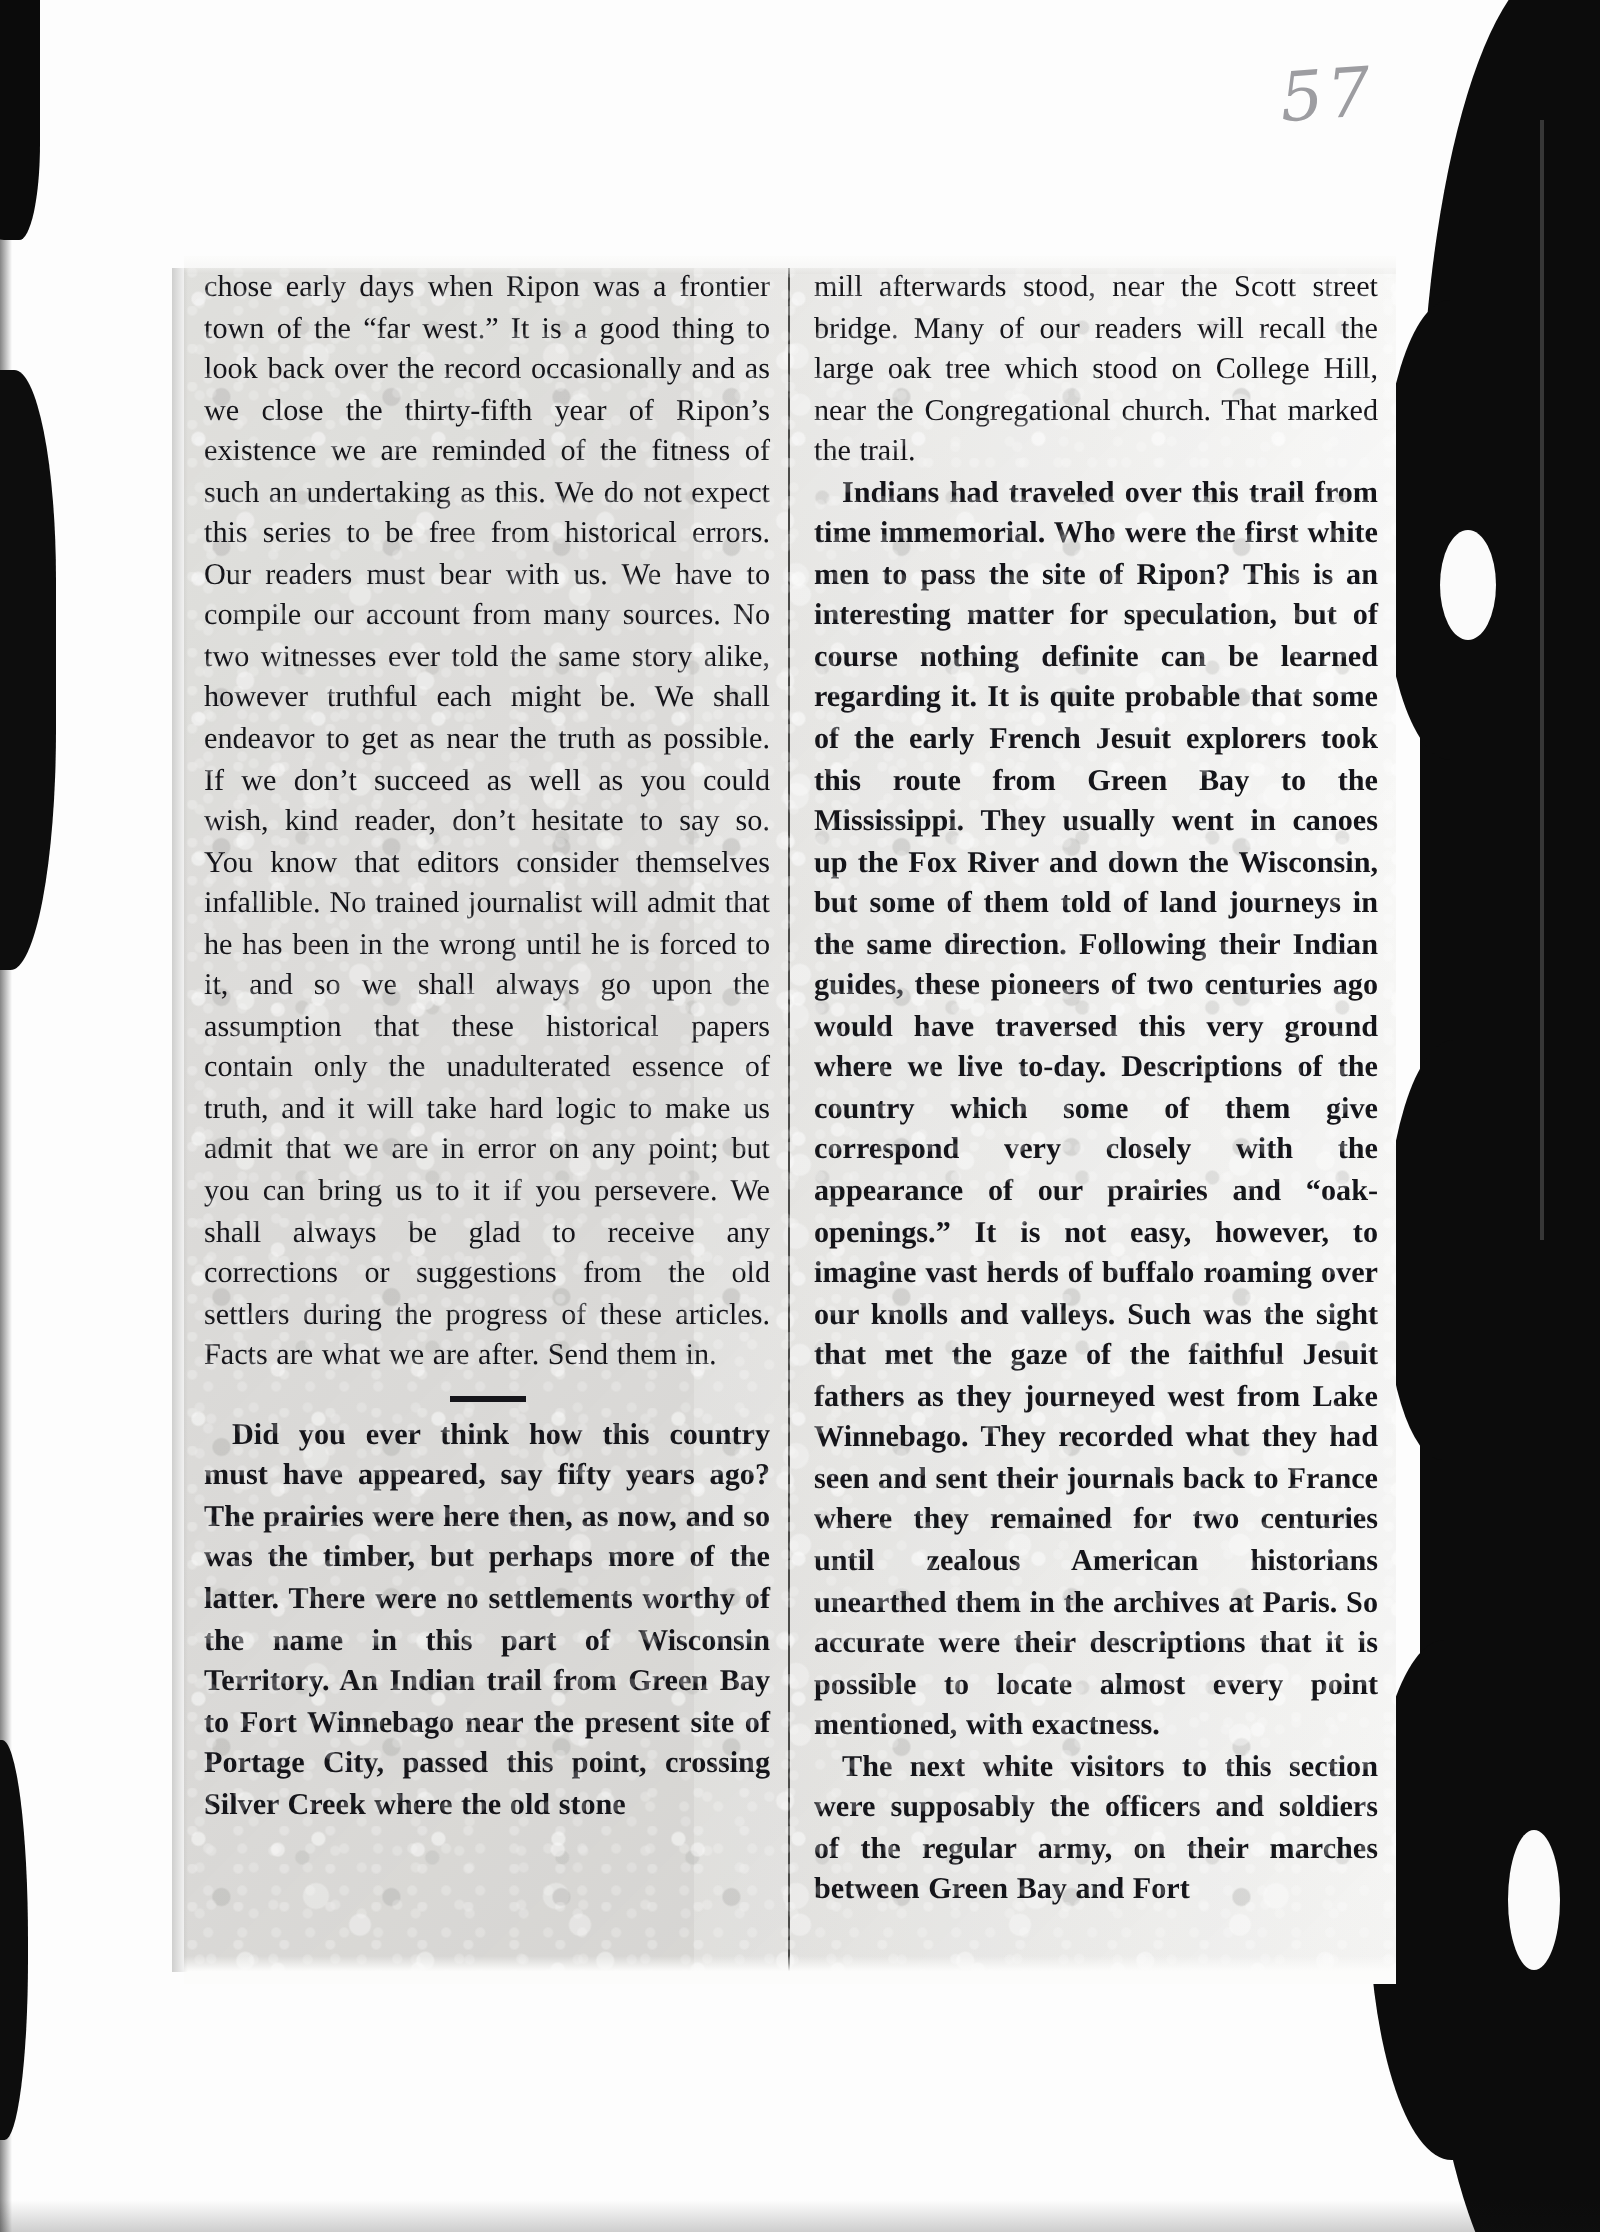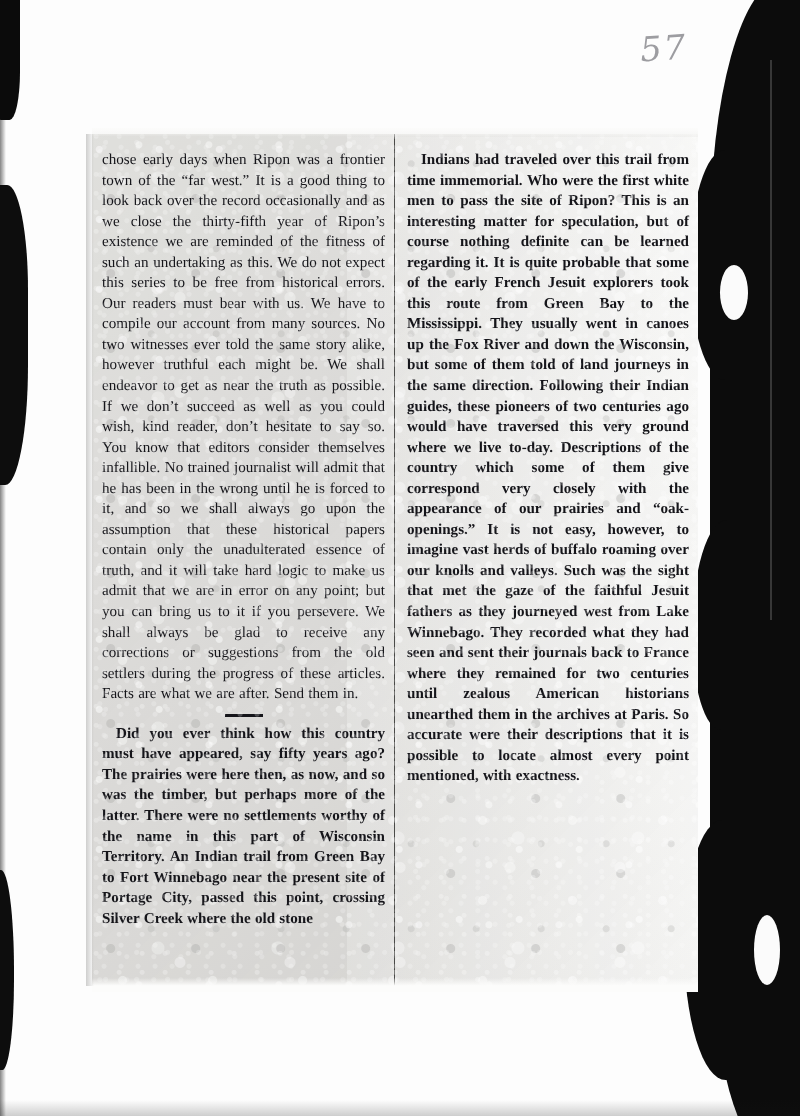--- a/index.html
+++ b/index.html
@@ -146,21 +146,21 @@
     background: linear-gradient(to right, rgba(253,253,252,.25), rgba(253,253,252,.92));
     pointer-events: none;
     z-index: 1;
   }
 
   .column {
     position: relative;
     z-index: 3;
     box-sizing: border-box;
     flex: 1 1 50%;
-    padding: 16px 9px 0 10px;
+    padding: 0 9px 0 10px;
   }
   #column-left {
     border-right: 1px solid #4a4a48;
   }
   #column-right {
     padding-left: 12px;
   }
 
   p.article-para {
     margin: 0;
@@ -250,23 +250,25 @@
 
     <div class="column" id="column-left">
       <p class="article-para cont">chose early days when Ripon was a frontier town of the “far west.” It is a good thing to look back over the record occasionally and as we close the thirty-fifth year of Ripon’s existence we are reminded of the fitness of such an undertaking as this. We do not expect this series to be free from historical errors. Our readers must bear with us. We have to compile our account from many sources. No two witnesses ever told the same story alike, however truthful each might be. We shall endeavor to get as near the truth as possible. If we don’t succeed as well as you could wish, kind reader, don’t hesitate to say so. You know that editors consider themselves infallible. No trained journalist will admit that he has been in the wrong until he is forced to it, and so we shall always go upon the assumption that these historical papers contain only the unadulterated essence of truth, and it will take hard logic to make us admit that we are in error on any point; but you can bring us to it if you persevere. We shall always be glad to receive any corrections or suggestions from the old settlers during the progress of these articles. Facts are what we are after. Send them in.</p>
 
       <div class="para-divider"></div>
 
       <p class="article-para indent">Did you ever think how this country must have appeared, say fifty years ago? The prairies were here then, as now, and so was the timber, but perhaps more of the latter. There were no settlements worthy of the name in this part of Wisconsin Territory. An Indian trail from Green Bay to Fort Winnebago near the present site of Portage City, passed this point, crossing Silver Creek where the old stone</p>
     </div>
 
     <div class="column" id="column-right">
+      <p class="article-para cont">mill afterwards stood, near the Scott street bridge. Many of our readers will recall the large oak tree which stood on College Hill, near the Congregational church. That marked the trail.</p>
 
       <p class="article-para indent">Indians had traveled over this trail from time immemorial. Who were the first white men to pass the site of Ripon? This is an interesting matter for speculation, but of course nothing definite can be learned regarding it. It is quite probable that some of the early French Jesuit explorers took this route from Green Bay to the Mississippi. They usually went in canoes up the Fox River and down the Wisconsin, but some of them told of land journeys in the same direction. Following their Indian guides, these pioneers of two centuries ago would have traversed this very ground where we live to-day. Descriptions of the country which some of them give correspond very closely with the appearance of our prairies and “oak-openings.” It is not easy, however, to imagine vast herds of buffalo roaming over our knolls and valleys. Such was the sight that met the gaze of the faithful Jesuit fathers as they journeyed west from Lake Winnebago. They recorded what they had seen and sent their journals back to France where they remained for two centuries until zealous American historians unearthed them in the archives at Paris. So accurate were their descriptions that it is possible to locate almost every point mentioned, with exactness.</p>
 
+      <p class="article-para indent">The next white visitors to this section were supposably the officers and soldiers of the regular army, on their marches between Green Bay and Fort</p>
     </div>
 
     <div id="ink-noise"></div>
   </div>
 
   <div id="clip-top-cut"></div>
   <div id="clip-bottom-cut"></div>
   <div id="clip-shadow-left"></div>
 
 </div>

